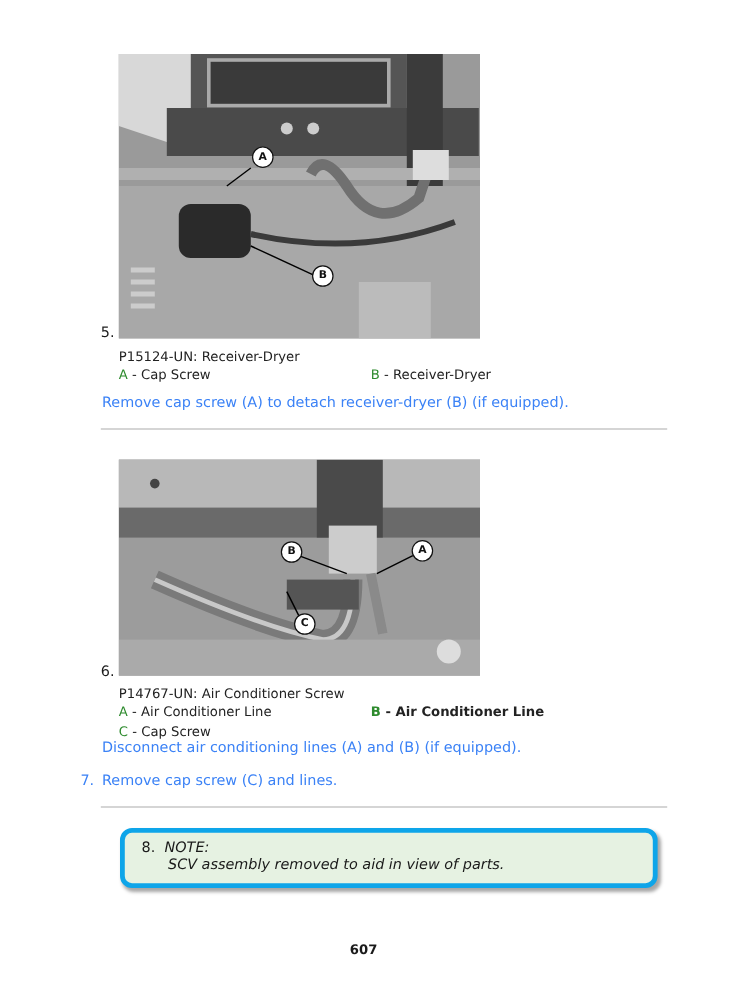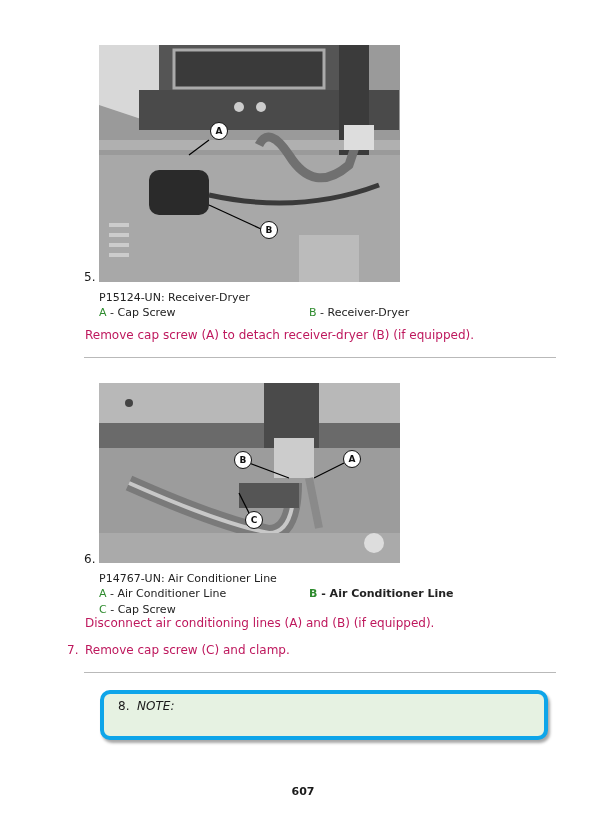--- a/index.html
+++ b/index.html
@@ -1,21 +1,21 @@
 <!DOCTYPE html>
 <html><head>
 <meta charset="utf-8">
 <style>
   html, body { margin:0; padding:0; background:#ffffff; }
   body { width:613px; height:823px; position:relative; font-family:"DejaVu Sans", sans-serif; color:#1a1a1a; overflow:hidden; }
   .photo { position:absolute; background:#8a8a8a; overflow:hidden; }
   .step-num { position:absolute; font-size:12px; color:#1a1a1a; }
   .caption { position:absolute; font-size:11px; color:#222; }
   .legend-key { color:#2e8b2e; }
-  .body-text { position:absolute; font-size:12px; color:#be185d; }
+  .body-text { position:absolute; font-size:12px; color:#3b82f6; }
   .divider { position:absolute; left:84px; width:472px; height:1px; background:#b9b9b9; }
   .note { position:absolute; left:100px; top:690px; width:440px; height:42px; background:#e6f2e2; border:4px solid #0ea5e9; border-radius:10px; box-shadow:2px 3px 3px rgba(0,0,0,0.35); }
   .note-title { position:absolute; left:14px; top:5px; font-size:12px; font-style:italic; }
   .note-body { position:absolute; left:36px; top:19px; font-size:12px; font-style:italic; }
   .page-num { position:absolute; left:0; width:606px; top:785px; text-align:center; font-size:11px; font-weight:bold; }
   .callout { position:absolute; width:16px; height:16px; border-radius:50%; background:#fff; border:1.5px solid #111; font-size:9px; font-weight:bold; text-align:center; line-height:16px; color:#111; }
 </style>
 </head>
 <body>
 
@@ -71,37 +71,38 @@
     <circle cx="30" cy="20" r="4" fill="#444"></circle>
     <line x1="150" y1="80" x2="190" y2="95" stroke="#000" stroke-width="1.2"></line>
     <line x1="245" y1="80" x2="215" y2="95" stroke="#000" stroke-width="1.2"></line>
     <line x1="150" y1="130" x2="140" y2="110" stroke="#000" stroke-width="1.2"></line>
   </svg>
   <div class="callout" style="left:135px; top:68px;">B</div>
   <div class="callout" style="left:244px; top:67px;">A</div>
   <div class="callout" style="left:146px; top:128px;">C</div>
 </div>
 <div class="step-num" style="left:84px; top:552px;">6.</div>
-<div class="caption" style="left:99px; top:572px;">P14767-UN: Air Conditioner Line</div>
+<div class="caption" style="left:99px; top:572px;">P14767-UN: Air Conditioner Screw</div>
 <div class="caption" style="left:99px; top:587px;">
   <span class="legend-key">A</span><span> - Air Conditioner Line</span>
 </div>
 <div class="caption" style="left:309px; top:587px;font-weight:bold;">
   <span class="legend-key">B</span><span> - Air Conditioner Line</span>
 </div>
 <div class="caption" style="left:99px; top:603px;">
   <span class="legend-key">C</span><span> - Cap Screw</span>
 </div>
 <div class="body-text" style="left:85px; top:616px;">Disconnect air conditioning lines (A) and (B) (if equipped).</div>
 
 <div class="body-text" style="left:67px; top:643px;">7.</div>
-<div class="body-text" style="left:85px; top:643px;">Remove cap screw (C) and clamp.</div>
+<div class="body-text" style="left:85px; top:643px;">Remove cap screw (C) and lines.</div>
 
 <div class="divider" style="top:672px;"></div>
 
 <div class="note">
   <div class="note-title">
     <span style="font-style:normal;">8.</span>&nbsp;
     <span>NOTE:</span>
   </div>
+  <div class="note-body">SCV assembly removed to aid in view of parts.</div>
 </div>
 
 <div class="page-num">607</div>
 
 </body></html>

